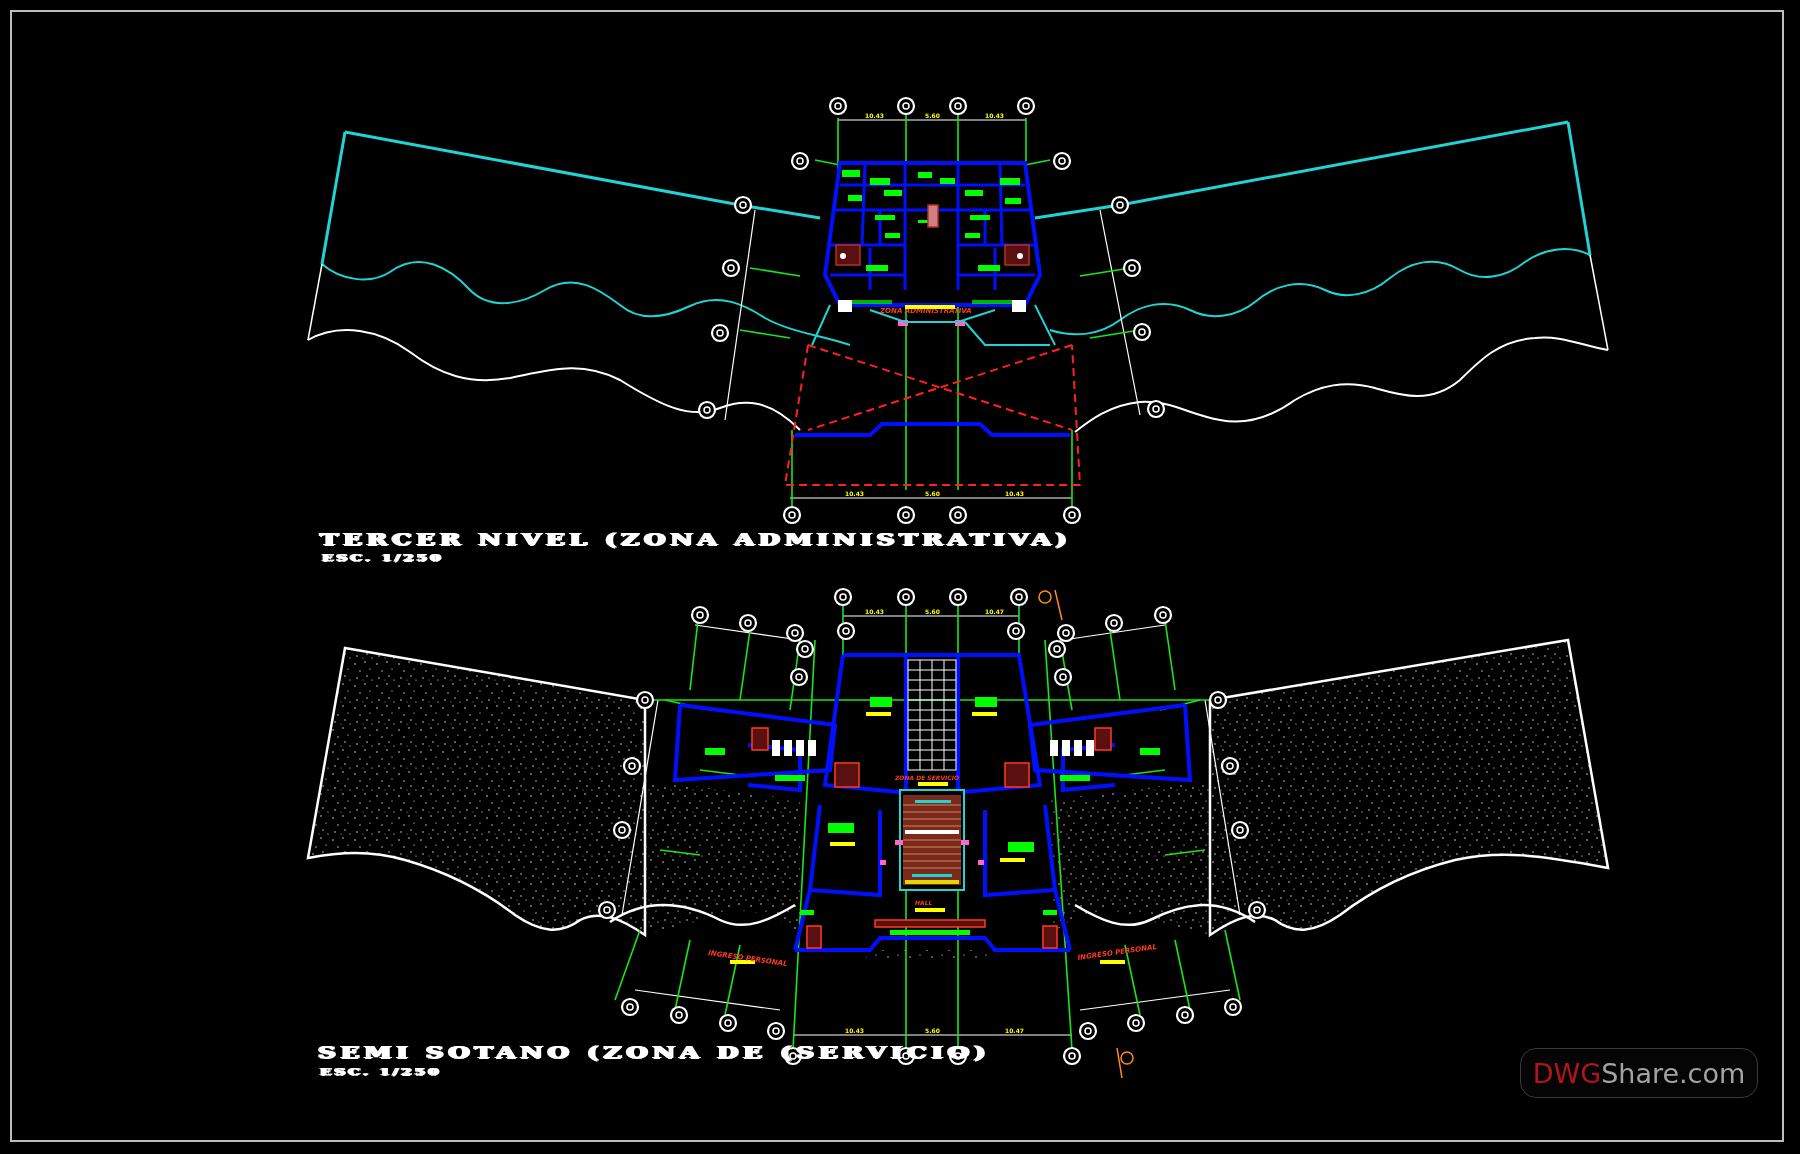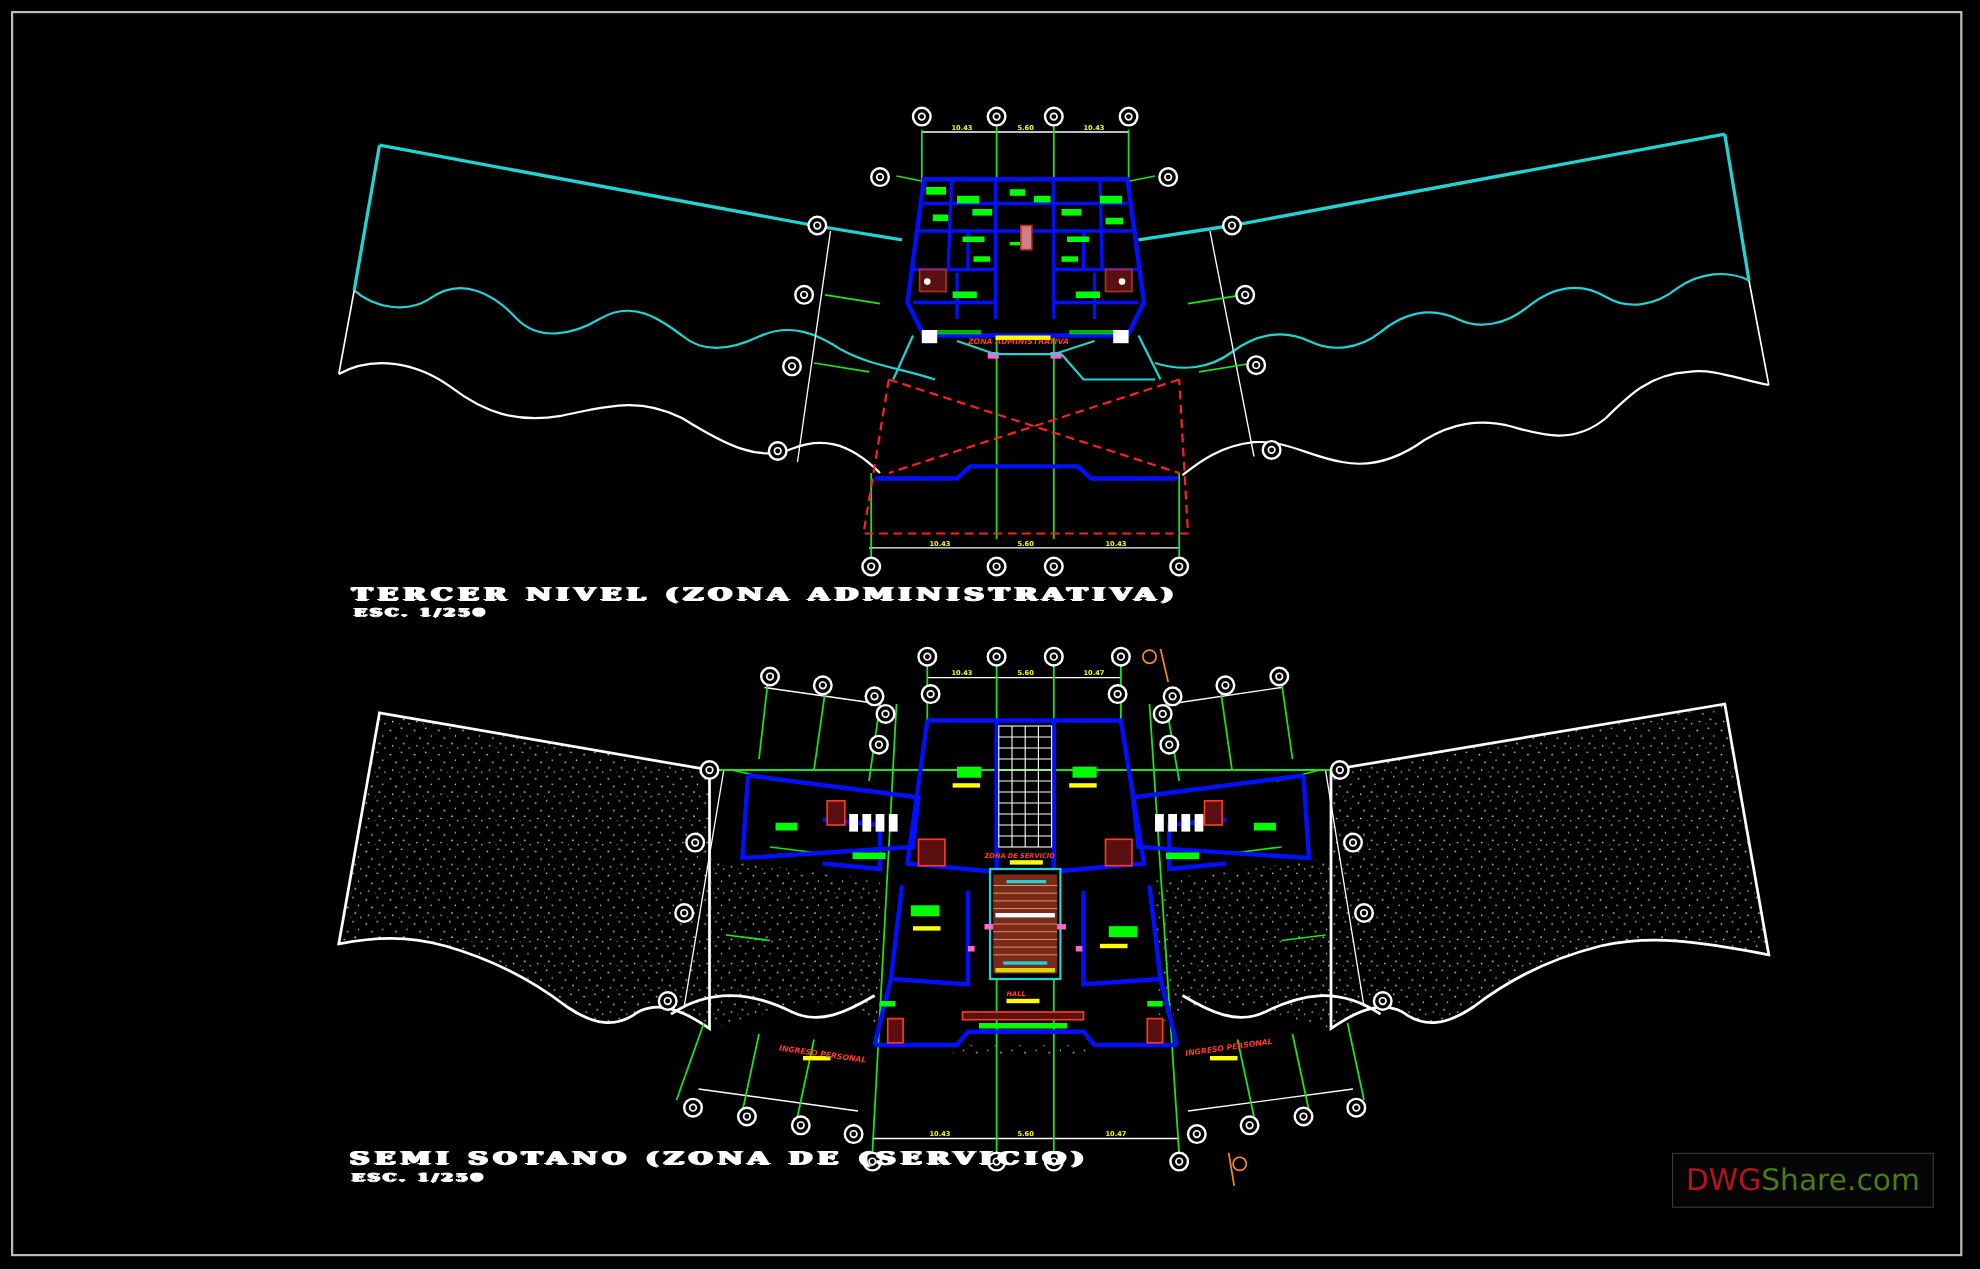--- a/index.html
+++ b/index.html
@@ -2,23 +2,23 @@
 <html><head>
 <meta charset="utf-8">
 <style>
   html, body { margin:0; padding:0; background:#000; }
   body { width:1800px; height:1154px; position:relative; overflow:hidden; font-family:"DejaVu Sans", sans-serif; }
   #sheet { position:absolute; left:0; top:0; width:1688px; height:1154px; }
   .frame { position:absolute; left:10px; top:10px; width:1774px; height:1132px; border:2px solid #bdbdbd; box-sizing:border-box; }
   .title { position:absolute; color:#fff; font-family:"DejaVu Serif", serif; font-weight:bold; letter-spacing:3px; text-transform:uppercase; text-shadow:1px 0 #fff, -1px 0 #fff, 0 1px #fff; white-space:nowrap; }
   .title-main { font-size:16px; transform:scaleX(1.55); transform-origin:left center; }
   .title-scale { font-size:10px; transform:scaleX(1.5); transform-origin:left center; letter-spacing:2px; }
-  .watermark { position:absolute; left:1520px; top:1048px; width:236px; height:48px; border:1px solid #3a3a3a; border-radius:0; background:#050505; display:flex; align-items:center; justify-content:center; font-family:"DejaVu Sans", sans-serif; font-size:27px; }
+  .watermark { position:absolute; left:1520px; top:1048px; width:236px; height:48px; border:1px solid #3a3a3a; border-radius:16px; background:#050505; display:flex; align-items:center; justify-content:center; font-family:"DejaVu Sans", sans-serif; font-size:27px; }
   .wm-red { color:#b3131a; }
-  .wm-grey { color:#4d7c0f; }
+  .wm-grey { color:#a3a3a3; }
   svg text { font-family:"DejaVu Sans", sans-serif; }
 </style>
 </head>
 <body>
 
 <div id="sheet">
   <div class="frame"></div>
 
   <svg width="1800" height="1154" viewBox="0 0 1800 1154" style="position:absolute;left:0;top:0">
     <defs>

